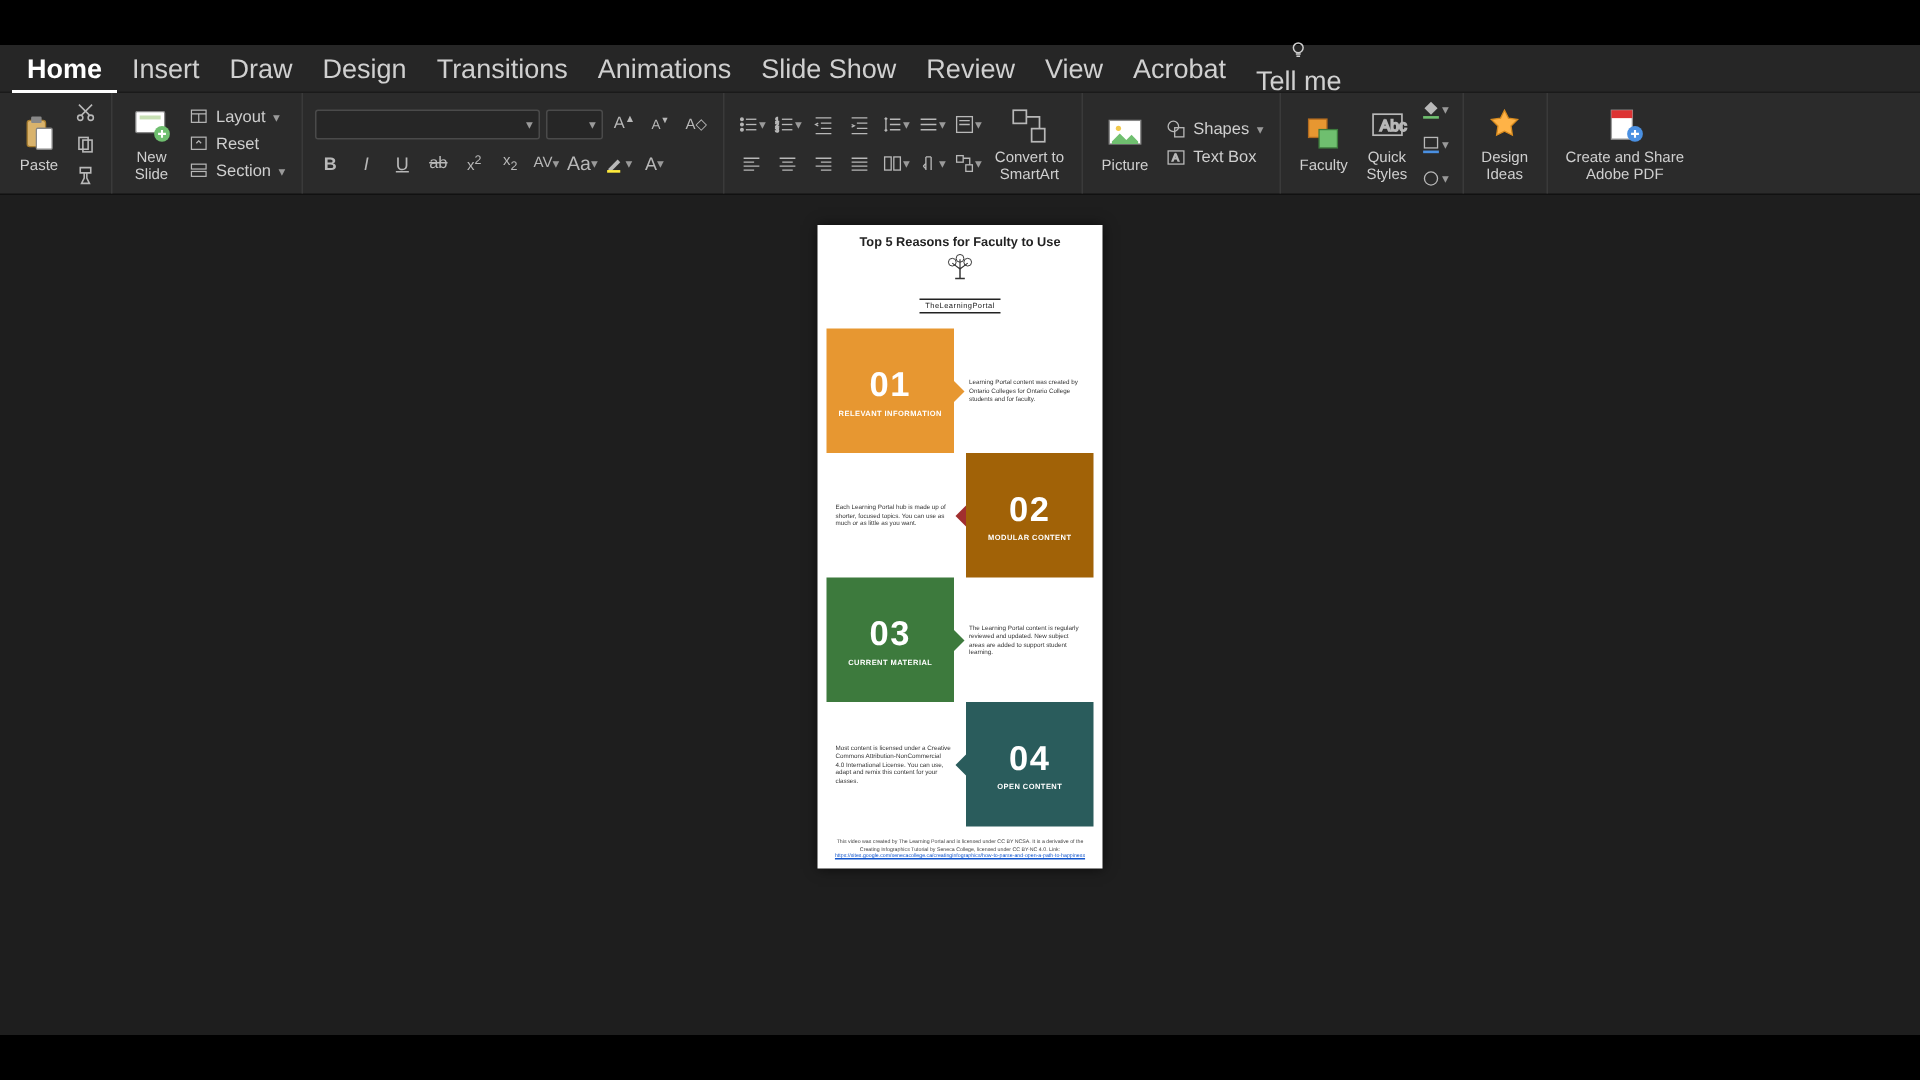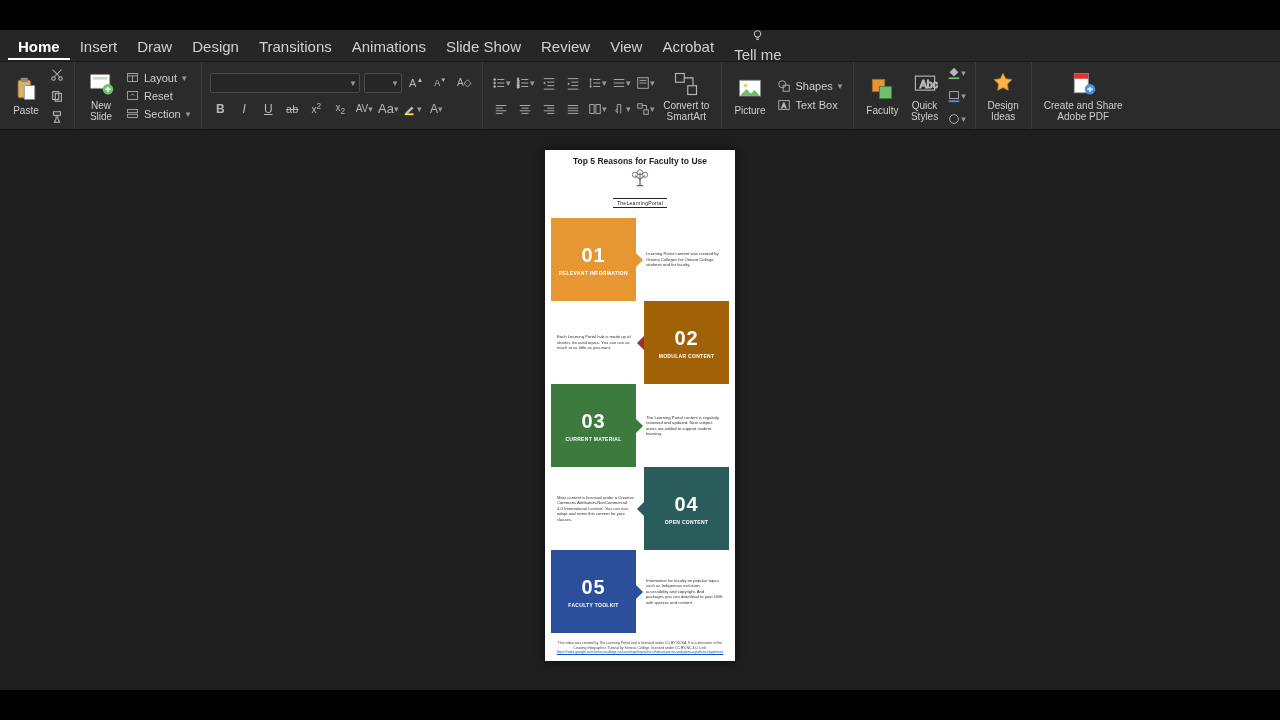--- a/index.html
+++ b/index.html
@@ -3,21 +3,21 @@
 <meta charset="utf-8">
 <style>
   * { margin: 0; padding: 0; box-sizing: border-box; font-family: 'Segoe UI', Arial, sans-serif; }
   html, body { width: 1280px; height: 720px; background: #000; overflow: hidden; }
 
   .app { display: flex; flex-direction: column; width: 100%; height: 100%; }
   .letterbox-top, .letterbox-bottom { height: 30px; background: #000; flex: 0 0 30px; }
 
   
   .tabs { display: flex; align-items: center; background: #262626; color: #e6e6e6; height: 32px; padding: 0 8px; border-bottom: 1px solid #1a1a1a; }
-  .tab { padding: 6px 10px 5px; font-size: 15px; cursor: pointer; color: #d0d0d0; }
+  .tab { padding: 6px 10px 5px; font-size: 18px; cursor: pointer; color: #d0d0d0; }
   .tab.active { color: #fff; border-bottom: 2px solid #fff; font-weight: 600; padding-bottom: 3px; }
   .tab.tellme { display: flex; align-items: center; gap: 4px; flex-direction: column; }
   .tellme svg { width: 13px; height: 13px; }
   .tabs-spacer { flex: 1; }
   .right-buttons { display: flex; gap: 6px; align-items: center; }
   .share-btn, .comments-btn { display: flex; align-items: center; gap: 5px; font-size: 12px; color: #fff; padding: 4px 8px; border-radius: 3px; cursor: pointer; }
   .share-btn { background: #404040; border: 1px solid #555; }
   .comments-btn { }
   .mini-ico { width: 12px; height: 12px; }
 
@@ -42,21 +42,21 @@
 
   .slide { width: 190px; background: #fff; box-shadow: 0 0 8px rgba(0,0,0,.6); font-family: Georgia, 'Times New Roman', serif; color: #222; }
   .slide-title { font-weight: 700; text-align: center; font-size: 8.5px; padding: 6px 4px 3px; }
   .logo-wrap { text-align: center; padding-bottom: 5px; }
   .logo-tree { display: inline-block; }
   .logo-txt { font-size: 5px; border-top: .5px solid #222; border-bottom: .5px solid #222; display: inline-block; padding: 1px 4px; margin-top: 2px; letter-spacing:.3px;}
 
   .reasons { display: flex; flex-direction: column; padding: 4px 6px 4px; gap: 0; }
   .reason { display: flex; height: 83px; }
   .reason .box { width: 85px; display: flex; flex-direction: column; align-items: center; justify-content: center; color: #fff; position: relative; }
-  .reason .num { font-size: 20px; font-weight: 800; font-family: Arial, sans-serif; letter-spacing: 1px; }
+  .reason .num { font-size: 23px; font-weight: 800; font-family: Arial, sans-serif; letter-spacing: 1px; }
   .reason .subt { font-size: 5px; font-weight: 700; font-family: Arial, sans-serif; text-align: center; letter-spacing: .3px; line-height: 6px; margin-top: 3px; }
   .reason .desc { flex: 1; font-size: 4.2px; font-family: Arial, sans-serif; line-height: 5.5px; display: flex; align-items: center; padding: 0 6px; color: #333; }
   .reason.l { }
   .reason.r { flex-direction: row-reverse; }
   .reason.l .desc { padding-left: 10px; }
   .reason.r .desc { padding-right: 10px; text-align: left; }
 
   .reason .box::after { content: ''; position: absolute; top: 50%; transform: translateY(-50%); width: 0; height: 0; border-top: 7px solid transparent; border-bottom: 7px solid transparent; }
   .reason.l .box::after { right: -7px; border-left: 7px solid var(--c); }
   .reason.r .box::after { left: -7px; border-right: 7px solid var(--c); }
@@ -468,27 +468,20 @@
           </div>
           <div class="desc">The Learning Portal content is regularly reviewed and updated. New subject areas are added to support student learning.</div>
         </div>
         <div class="reason r">
           <div class="box c4">
             <div class="num">04</div>
             <div class="subt">OPEN CONTENT</div>
           </div>
           <div class="desc">Most content is licensed under a Creative Commons Attribution-NonCommercial 4.0 International License. You can use, adapt and remix this content for your classes.</div>
         </div>
-        <div class="reason l">
-          <div class="box c5">
-            <div class="num">05</div>
-            <div class="subt">FACULTY TOOLKIT</div>
-          </div>
-          <div class="desc">Information for faculty on popular topics such as Indigenous inclusion, accessibility and copyright. And packages you can download to your LMS with quizzes and content.</div>
-        </div>
       </div>
 
       <div class="credit">
         <span>This video was created by The Learning Portal and is licensed under CC BY NCSA. It is a derivative of the Creating Infographics Tutorial by Seneca College, licensed under CC BY-NC 4.0. Link:</span><br>
         <span class="lnk">https://sites.google.com/senecacollege.ca/creatinginfographics/how-to-parse-and-open-a-path-to-happiness</span>
       </div>
     </div>
   </div>
 
   <div class="letterbox-bottom"></div>

